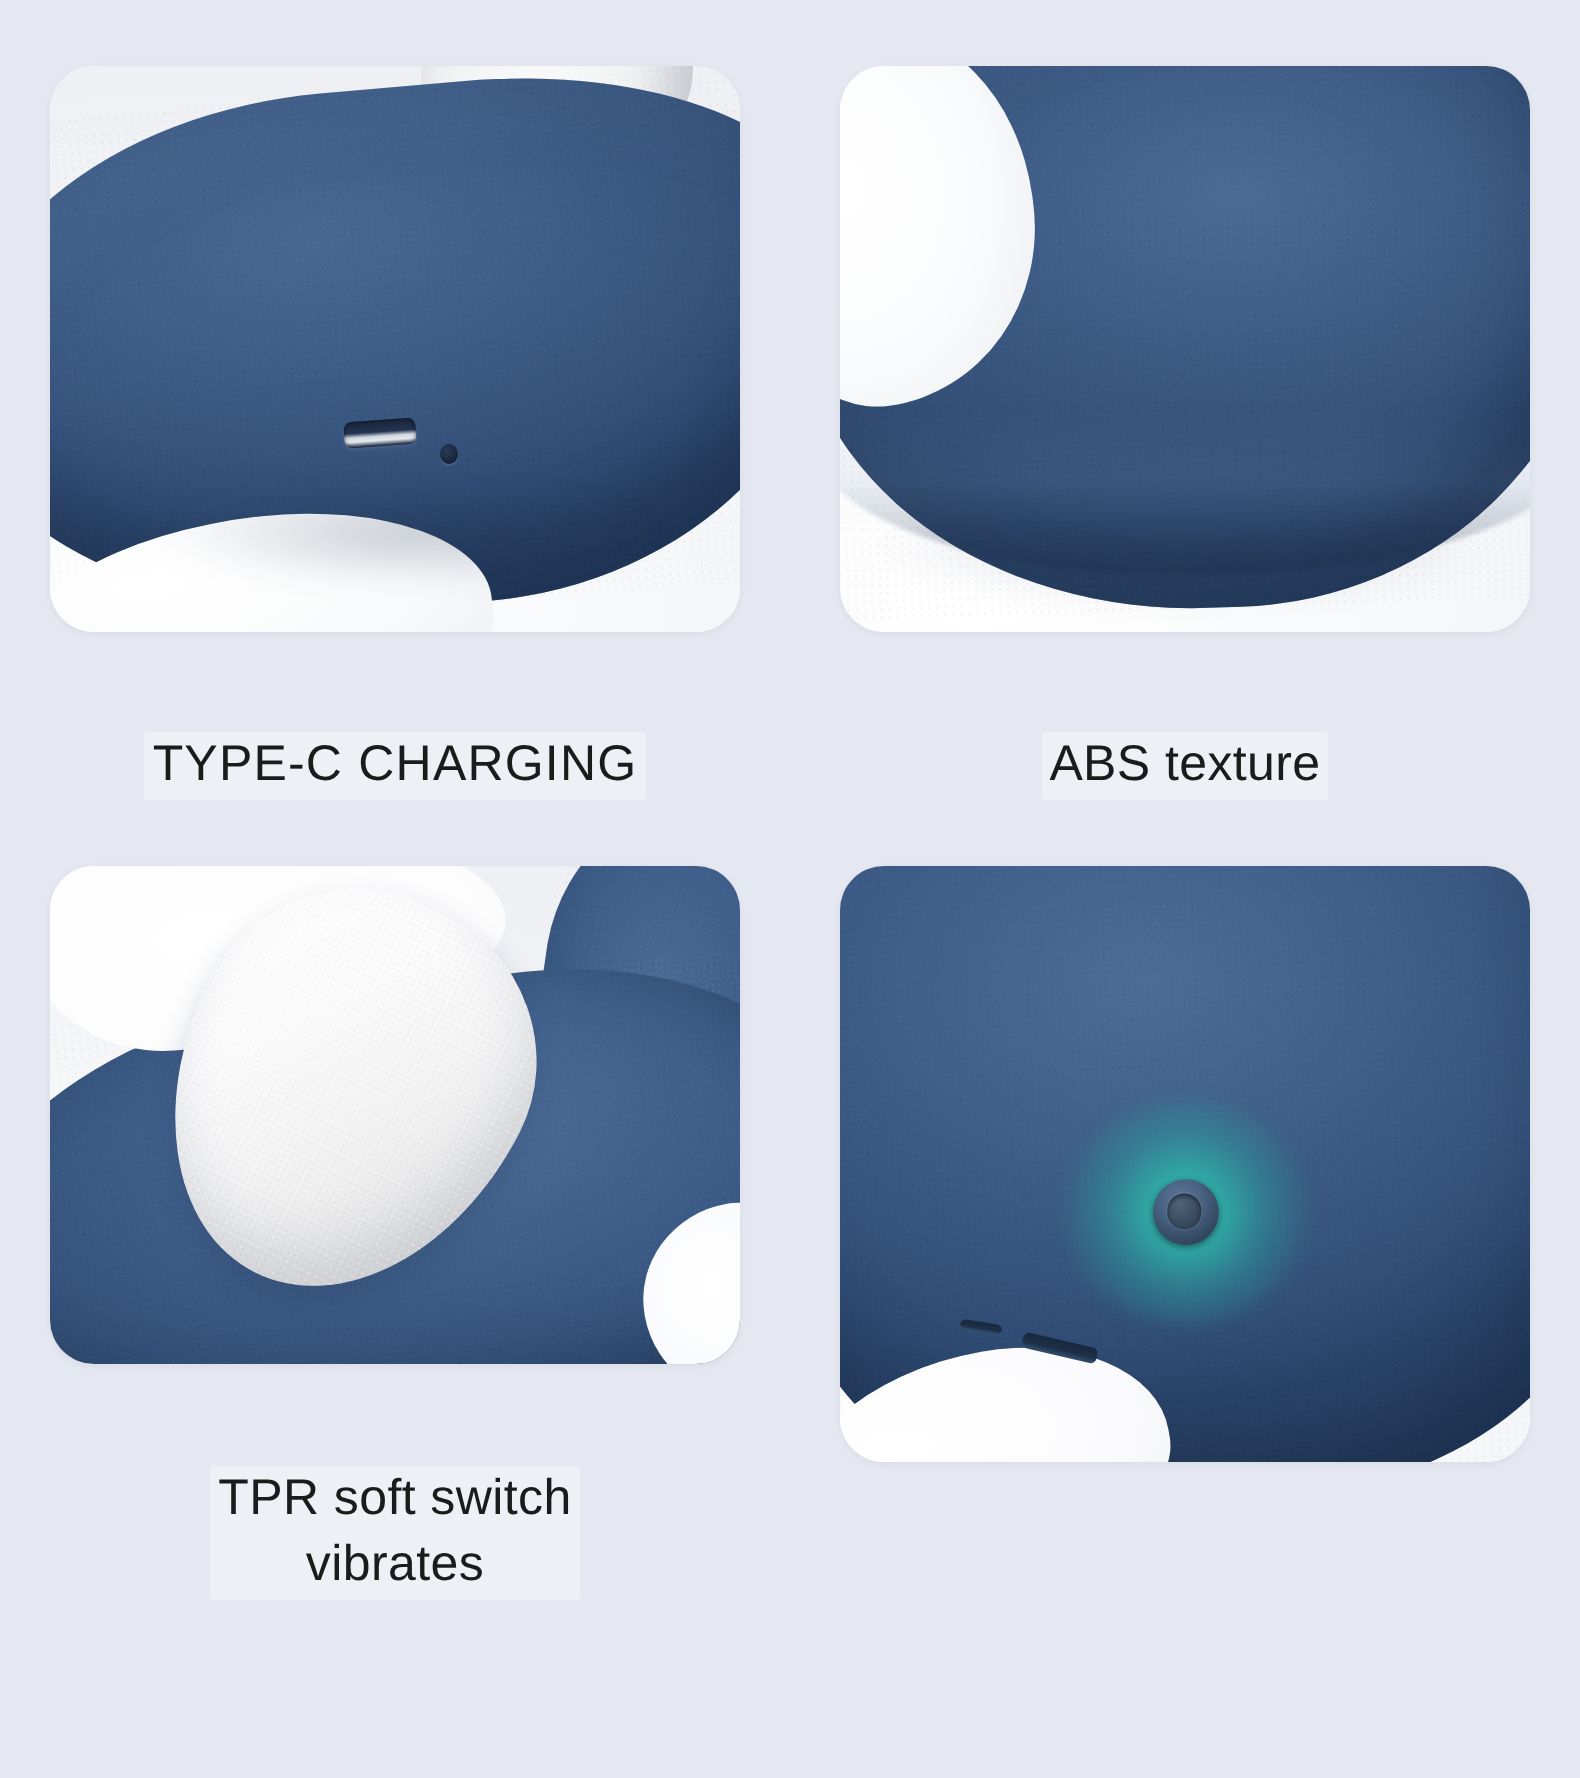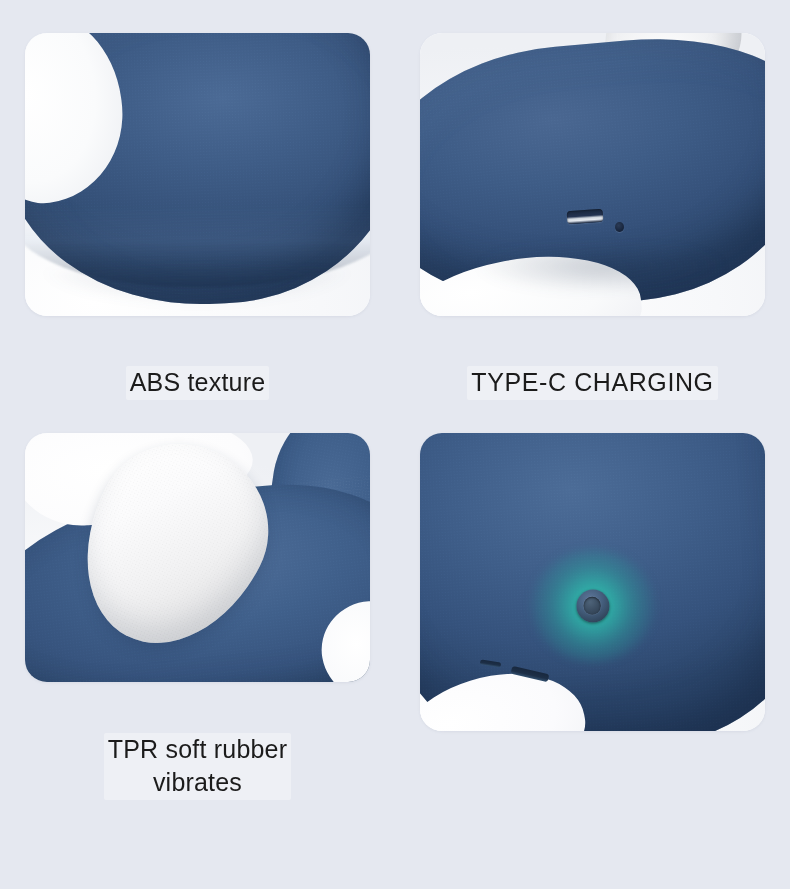--- a/index.html
+++ b/index.html
@@ -291,75 +291,75 @@
     background:rgba(241,243,247,.72);
     padding:0 4px;
     border-radius:2px;
   }
 </style>
 </head>
 <body>
 
 <div class="grid">
 
+  <div class="cell cell-tr">
+    <div class="card">
+      <div class="scene">
+        <div class="bgwhite"></div>
+        <div class="c2-white"></div>
+        <div class="c2-body">
+          <div class="grain"></div>
+        </div>
+        <div class="c2-bottom-white"></div>
+        <div class="c2-port"></div>
+        <div class="c2-led"></div>
+        <div class="c2-shadow"></div>
+      </div>
+    </div>
+    <div class="caption upper">
+      <span class="cap-band">TYPE-C CHARGING</span>
+    </div>
+  </div>
+
   <div class="cell cell-tl">
     <div class="card">
       <div class="scene">
         <div class="bgwhite"></div>
         <div class="c1-white"></div>
         <div class="c1-body">
           <div class="grain"></div>
         </div>
         <div class="c1-notch"></div>
         <div class="c1-rim"></div>
         <div class="c1-foot"></div>
       </div>
     </div>
     <div class="caption">
       <span class="cap-band">ABS texture</span>
     </div>
   </div>
 
-  <div class="cell cell-tr">
-    <div class="card">
-      <div class="scene">
-        <div class="bgwhite"></div>
-        <div class="c2-white"></div>
-        <div class="c2-body">
-          <div class="grain"></div>
-        </div>
-        <div class="c2-bottom-white"></div>
-        <div class="c2-port"></div>
-        <div class="c2-led"></div>
-        <div class="c2-shadow"></div>
-      </div>
-    </div>
-    <div class="caption upper">
-      <span class="cap-band">TYPE-C CHARGING</span>
-    </div>
-  </div>
-
   <div class="cell cell-bl">
     <div class="card">
       <div class="scene">
         <div class="bgwhite"></div>
         <div class="c3-arm">
           <div class="grain"></div>
         </div>
         <div class="c3-blue">
           <div class="grain"></div>
         </div>
         <div class="c3-topwhite"></div>
         <div class="c3-notch"></div>
         <div class="c3-pad"></div>
         <div class="c3-padgrain"></div>
       </div>
     </div>
     <div class="caption">
-      <span class="cap-band">TPR soft rubber
+      <span class="cap-band">TPR soft switch
 vibrates</span>
     </div>
   </div>
 
   <div class="cell cell-br">
     <div class="card">
       <div class="scene">
         <div class="bgwhite"></div>
         <div class="c4-body">
           <div class="grain"></div>

